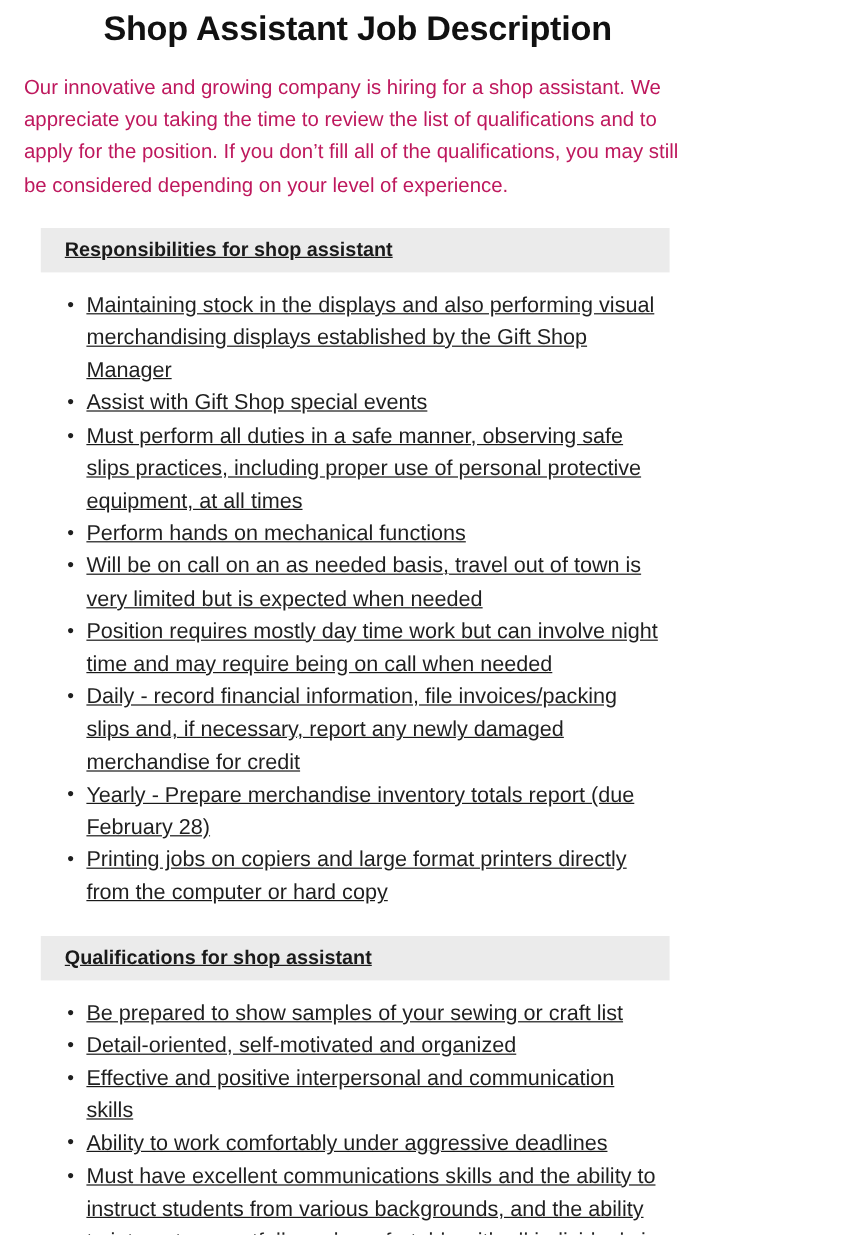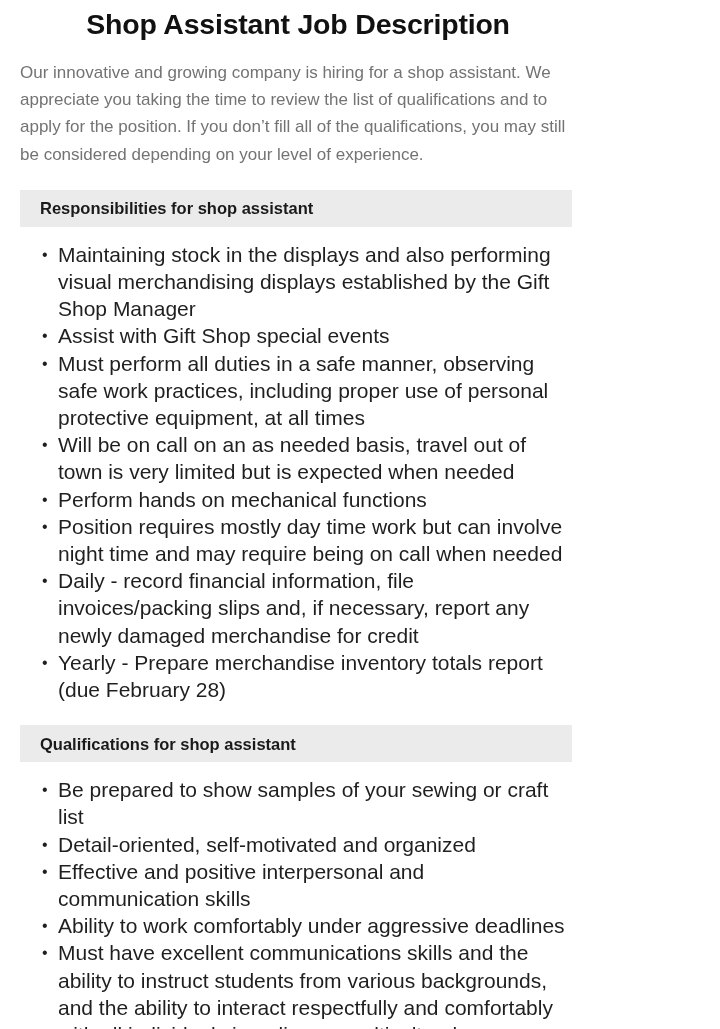--- a/index.html
+++ b/index.html
@@ -27,25 +27,26 @@
     margin: 0;
     padding: 6px 20px 0 20px;
     line-height: 36px;
     color: #111111;
   }
   .intro {
     margin: 0;
     padding: 17px 24px 0 20px;
     font-size: 17px;
     line-height: 27.2px;
-    color: #737373;
+    color: #be185d;
     max-width: 690px;
   }
   .section {
-    margin: 0;
+    margin: 14px;
+    text-decoration: underline;
   }
   .section-header {
     margin: 22px 24px 0 20px;
     background: #ebebeb;
     height: 37px;
     display: flex;
     align-items: center;
     padding: 0 0 0 20px;
     box-sizing: border-box;
   }
@@ -55,21 +56,21 @@
     color: #1a1a1a;
     line-height: 1;
   }
   ul.bullets {
     list-style: none;
     margin: 0;
     padding: 0;
   }
   ul.bullets li {
     position: relative;
-    font-size: 21px;
+    font-size: 18px;
     line-height: 27.2px;
     color: #1f1f1f;
     padding: 0 30px 0 58px;
     margin: 0;
   }
   ul.bullets li::before {
     content: "\2022";
     position: absolute;
     left: 42px;
     top: 0;
@@ -90,26 +91,27 @@
   <p class="intro">Our innovative and growing company is hiring for a shop assistant. We appreciate you taking the time to review the list of qualifications and to apply for the position. If you don’t fill all of the qualifications, you may still be considered depending on your level of experience.</p>
 
   <div class="section">
     <div class="section-header">
       <span class="section-header-text">Responsibilities for shop assistant</span>
     </div>
     <div class="list-top-gap"></div>
     <ul class="bullets responsibilities-list">
         <li>Maintaining stock in the displays and also performing visual merchandising displays established by the Gift Shop Manager</li>
         <li>Assist with Gift Shop special events</li>
-        <li>Must perform all duties in a safe manner, observing safe work practices, including proper use of personal protective equipment, at all times</li>
+        <li>Must perform all duties in a safe manner, observing safe slips practices, including proper use of personal protective equipment, at all times</li>
+        <li>Perform hands on mechanical functions</li>
         <li>Will be on call on an as needed basis, travel out of town is very limited but is expected when needed</li>
-        <li>Perform hands on mechanical functions</li>
         <li>Position requires mostly day time work but can involve night time and may require being on call when needed</li>
         <li>Daily - record financial information, file invoices/packing slips and, if necessary, report any newly damaged merchandise for credit</li>
         <li>Yearly - Prepare merchandise inventory totals report (due February 28)</li>
+        <li>Printing jobs on copiers and large format printers directly from the computer or hard copy</li>
       </ul>
   </div>
 
   <div class="section">
     <div class="section-header">
       <span class="section-header-text">Qualifications for shop assistant</span>
     </div>
     <div class="list-top-gap"></div>
     <ul class="bullets qualifications-list">
         <li>Be prepared to show samples of your sewing or craft list</li>

